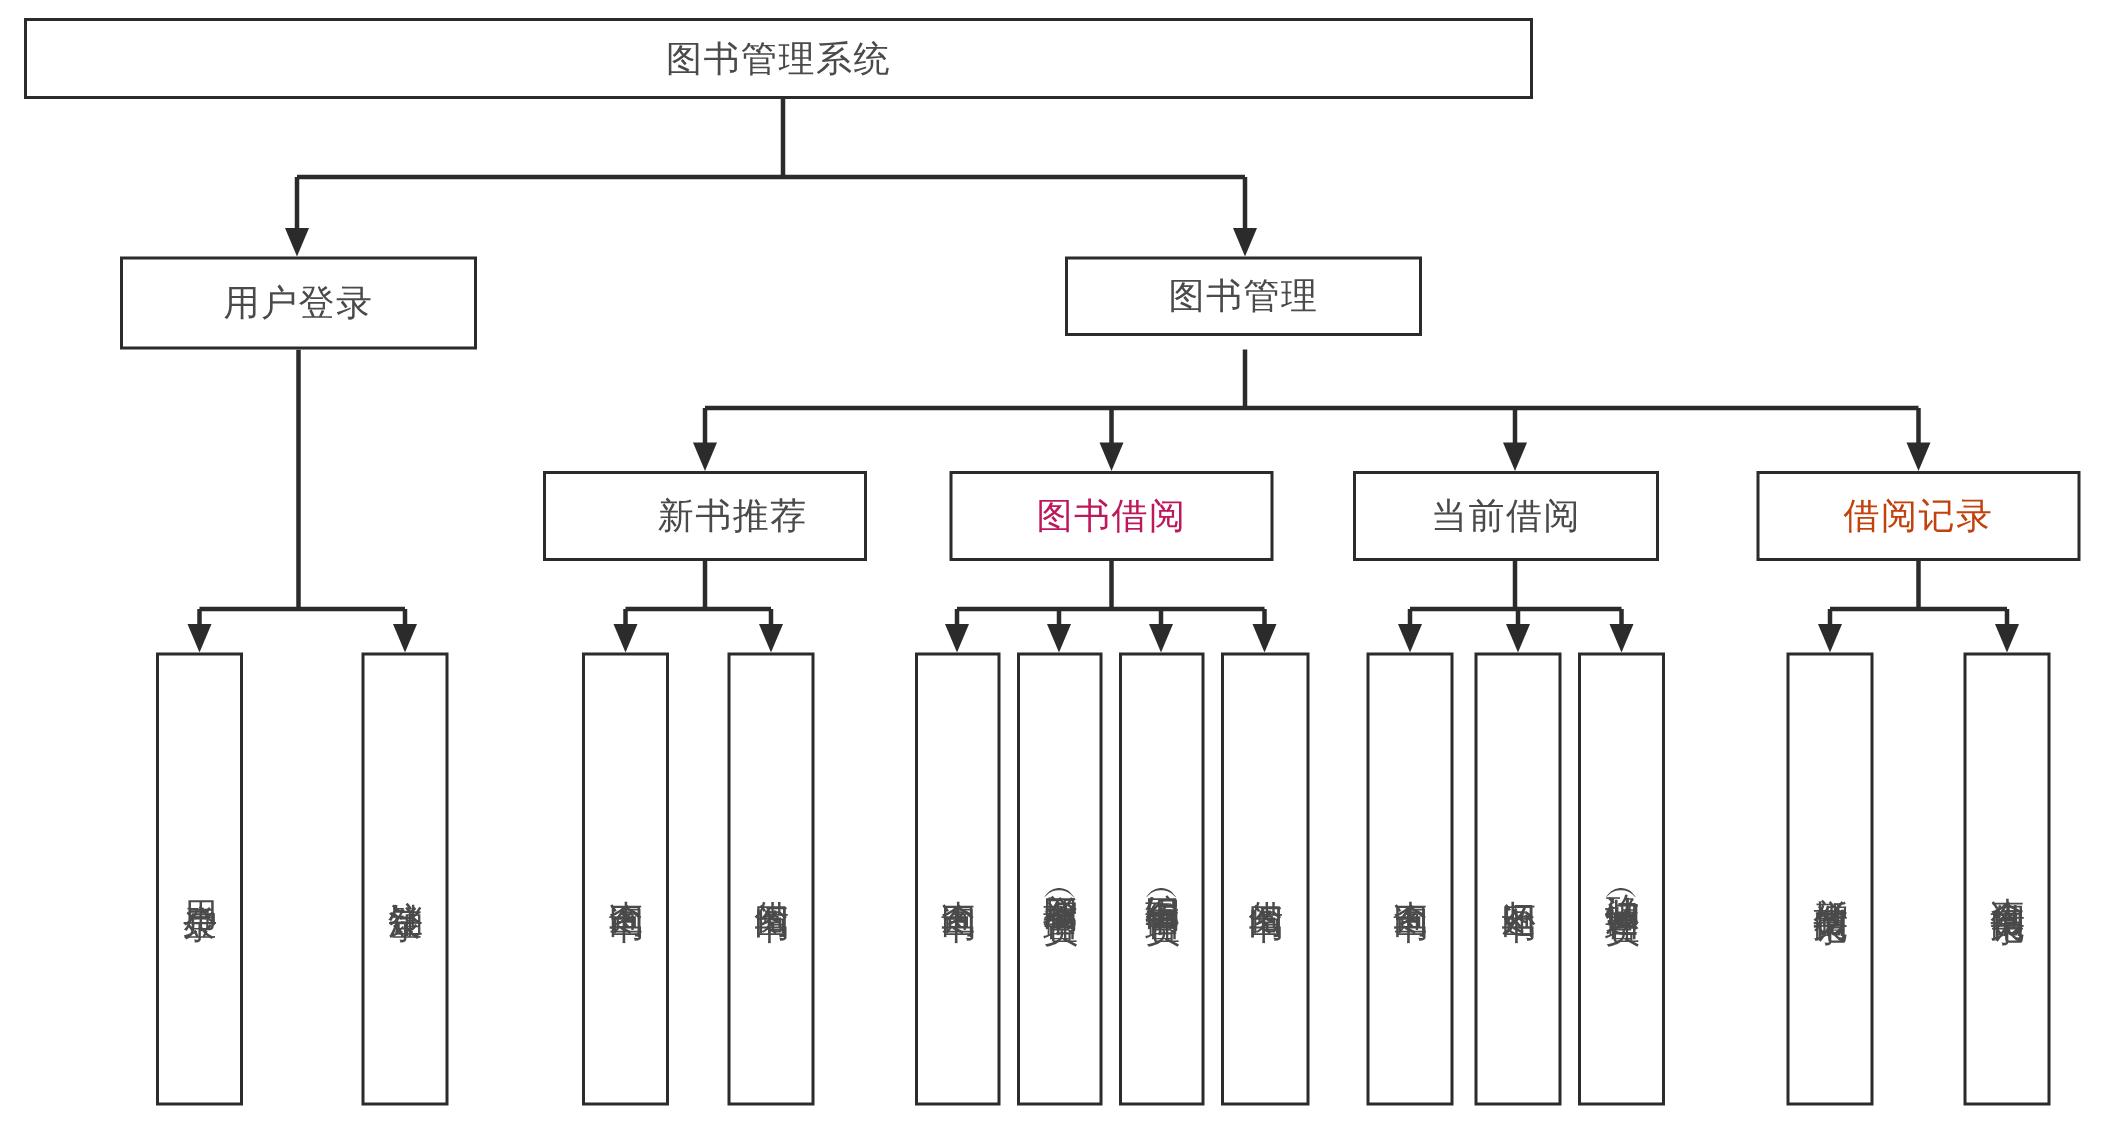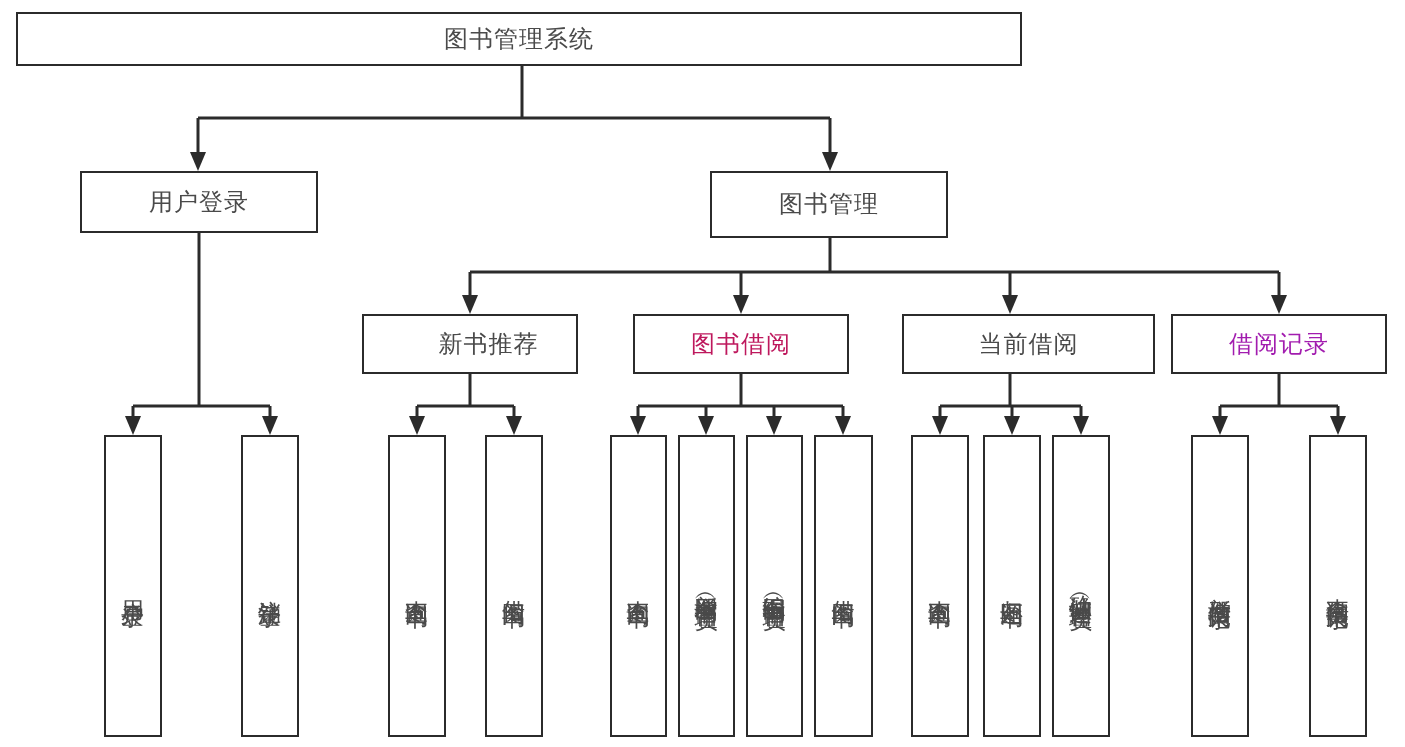--- a/index.html
+++ b/index.html
@@ -125,34 +125,34 @@
       </g>
   </svg>
 
   <div id="nodes">
       <div class="node node-h" style="left: 16px; top: 12px; width: 1006px; height: 54px; border-color: rgb(43, 43, 43);">
         <span class="label" style="color: rgb(74, 74, 74);">图书管理系统</span>
       </div>
       <div class="node node-h" style="left: 80px; top: 171px; width: 238px; height: 62px; border-color: rgb(43, 43, 43);">
         <span class="label" style="color: rgb(74, 74, 74);">用户登录</span>
       </div>
-      <div class="node node-h" style="left: 710px; top: 171px; width: 238px; height: 67px; border-color: rgb(43, 43, 43);">
+      <div class="node node-h" style="left: 710px; top: 171px; width: 238px; height: 53px; border-color: rgb(43, 43, 43);">
         <span class="label" style="color: rgb(74, 74, 74);">图书管理</span>
       </div>
       <div class="node node-h" style="left: 362px; top: 314px; width: 216px; height: 60px; border-color: rgb(43, 43, 43);">
         <span class="label" style="color: rgb(74, 74, 74); margin-left: 37px;">新书推荐</span>
       </div>
       <div class="node node-h" style="left: 633px; top: 314px; width: 216px; height: 60px; border-color: rgb(43, 43, 43);">
         <span class="label" style="color: #be185d;">图书借阅</span>
       </div>
-      <div class="node node-h" style="left: 902px; top: 314px; width: 253px; height: 60px; border-color: rgb(43, 43, 43);">
+      <div class="node node-h" style="left: 902px; top: 314px; width: 204px; height: 60px; border-color: rgb(43, 43, 43);">
         <span class="label" style="color: rgb(74, 74, 74);">当前借阅</span>
       </div>
       <div class="node node-h" style="left: 1171px; top: 314px; width: 216px; height: 60px; border-color: rgb(43, 43, 43);">
-        <span class="label" style="color: #a21caf;">借阅记录</span>
+        <span class="label" style="color: #c2410c;">借阅记录</span>
       </div>
       <div class="node node-v" style="left: 104px; top: 435px; width: 58px; height: 302px; border-color: rgb(43, 43, 43);">
         <span class="label" style="color: rgb(74, 74, 74);">用户登录</span>
       </div>
       <div class="node node-v" style="left: 241px; top: 435px; width: 58px; height: 302px; border-color: rgb(43, 43, 43);">
         <span class="label" style="color: rgb(74, 74, 74);">注销登录</span>
       </div>
       <div class="node node-v" style="left: 388px; top: 435px; width: 58px; height: 302px; border-color: rgb(43, 43, 43);">
         <span class="label" style="color: rgb(74, 74, 74);">查询图书</span>
       </div>

